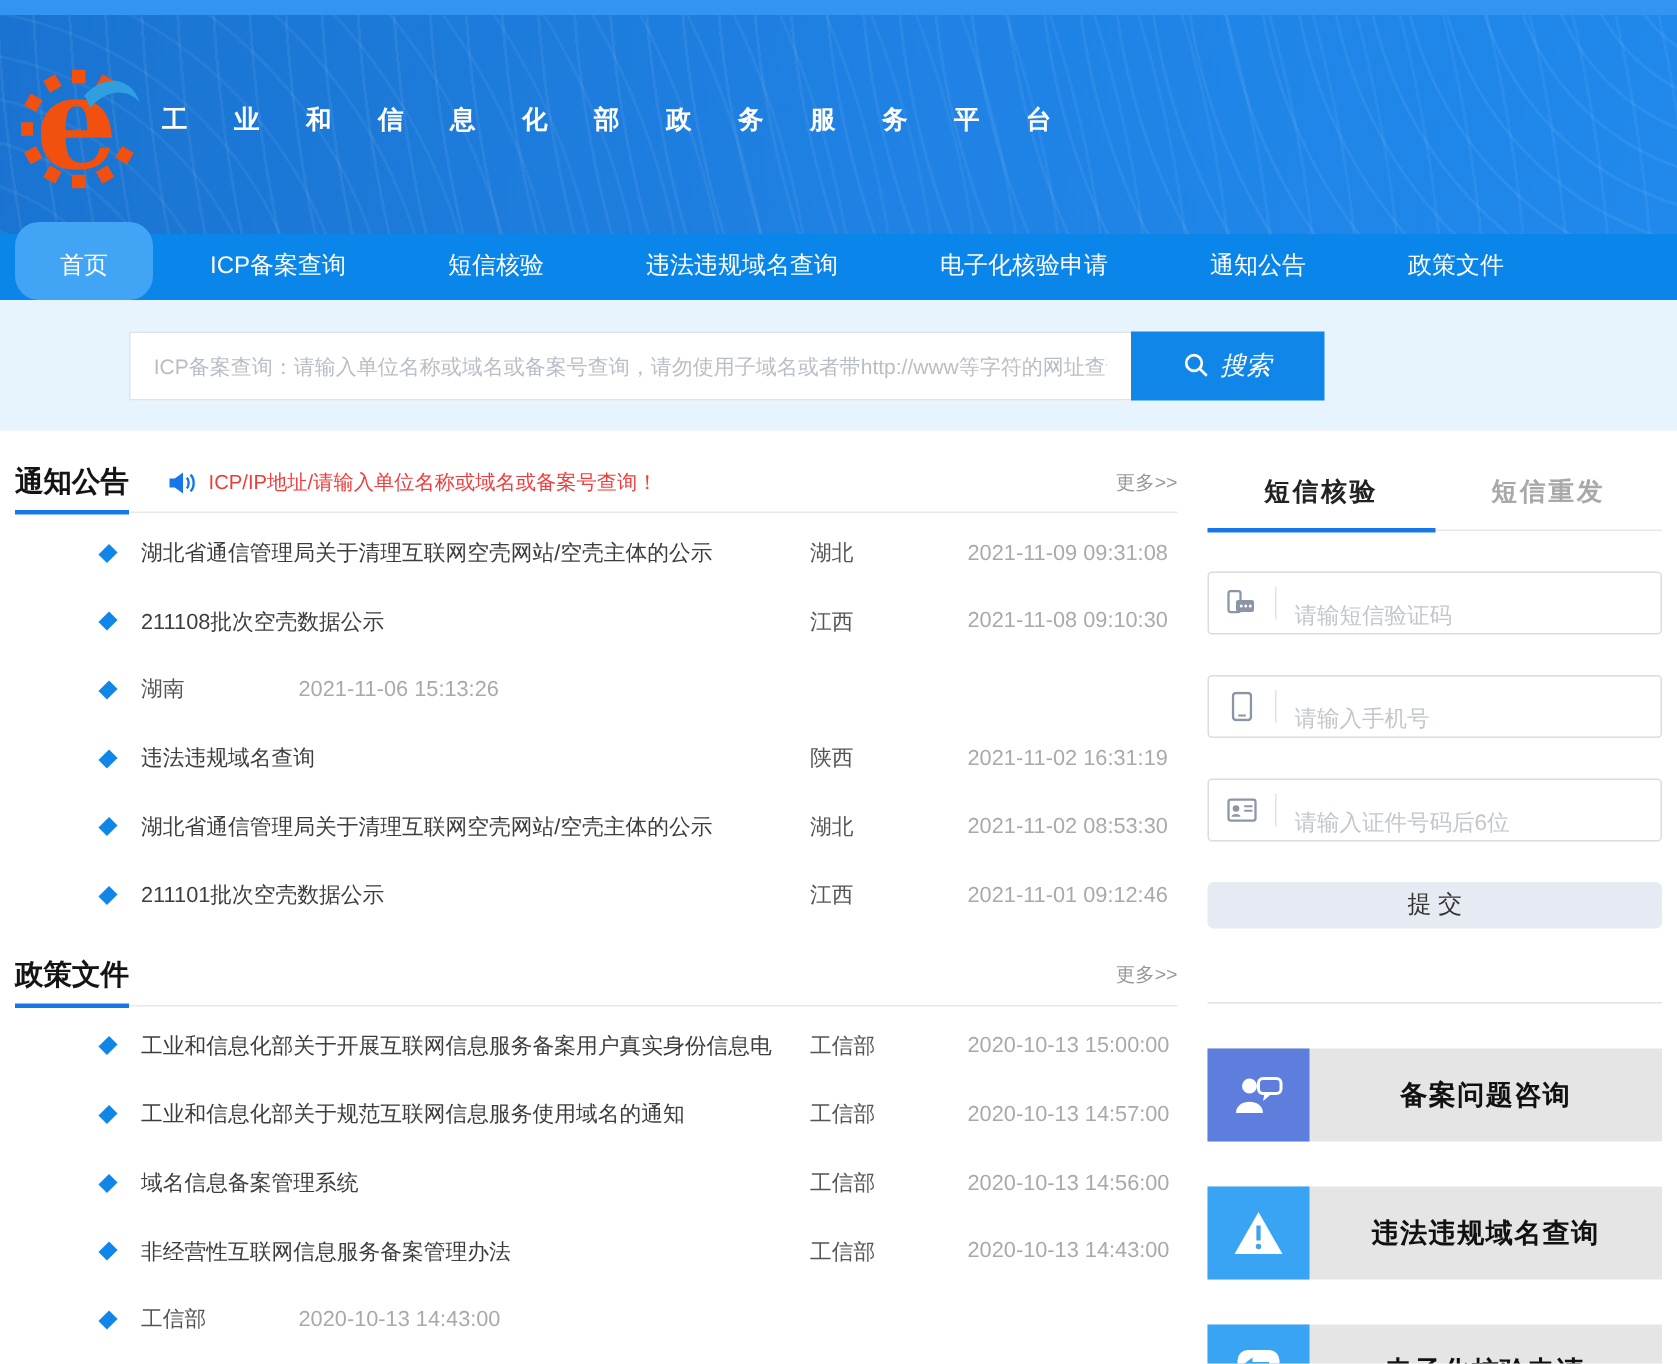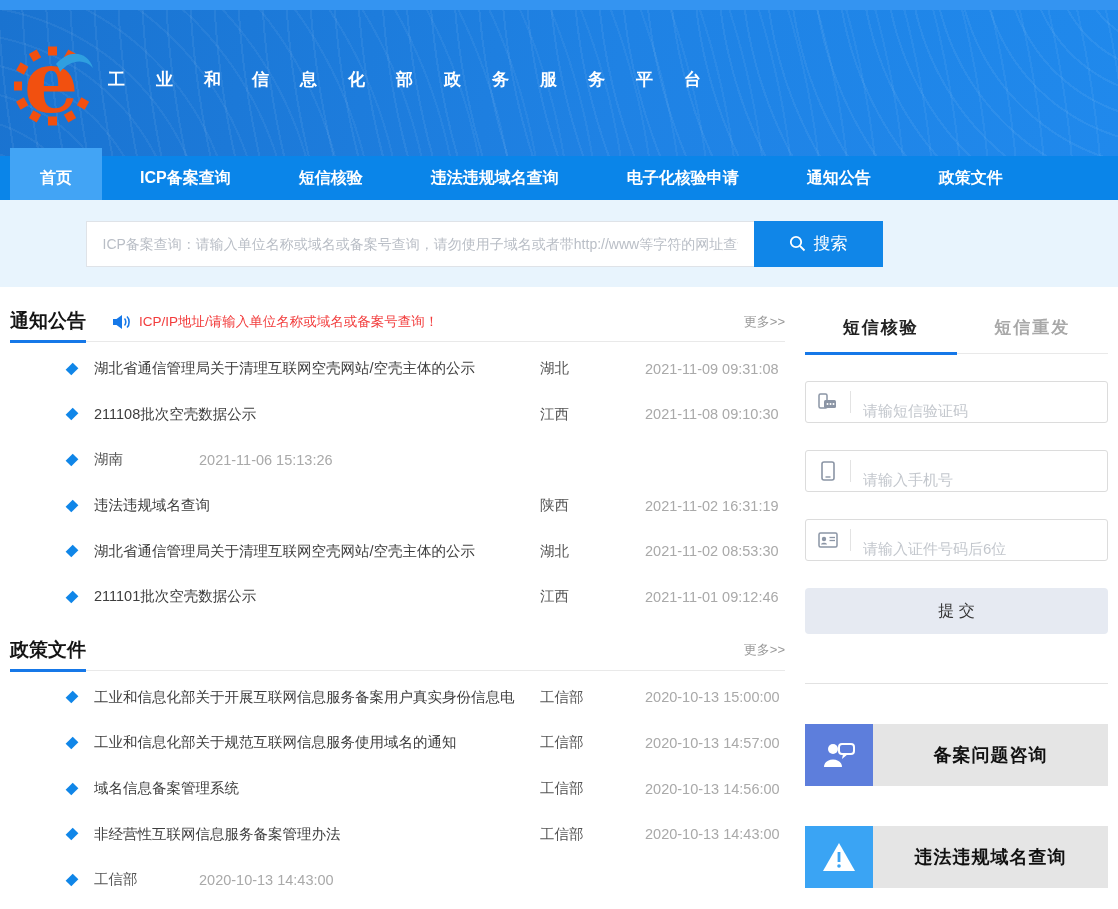--- a/index.html
+++ b/index.html
@@ -22,38 +22,39 @@
   .platform-name{
     color:#fff;font-size:17px;letter-spacing:31px;white-space:nowrap;
     margin-bottom:8px;font-weight:bold;
   }
   .system-title{
     color:#fff;font-size:33px;font-weight:bold;margin:0;letter-spacing:1px;
   }
   
   .nav{height:44px;background:#0a85e9;display:flex;padding-left:10px;position:relative;}
   .nav-item{
-    color:#fff;font-size:16px;font-weight:bold;line-height:44px;
-    padding:0 30px;margin-right:8px;cursor:pointer;white-space:nowrap;text-decoration:none;
+    color:#fff;font-size:16px;font-weight:normal;line-height:44px;
+    padding:0 30px;margin-right:8px;cursor:pointer;white-space:nowrap;text-decoration:none;border-radius:16px;
   }
   .nav-item.active{
     background:#42a4f5;margin-top:-8px;padding-top:8px;height:44px;
   }
   
   .search-section{height:87px;background:#e8f4fd;display:flex;align-items:center;justify-content:center;}
   .search-box{display:flex;width:797px;height:46px;margin-left:-150px;}
   .search-input{
     flex:1;border:1px solid #dfe3e8;border-right:none;background:#fff;
     padding:0 16px;font-size:14px;color:#333;outline:none;
   }
   .search-input::placeholder{color:#b9bec6;}
   .search-btn{
     width:129px;background:#1086e8;color:#fff;border:none;font-size:17px;
     display:flex;align-items:center;justify-content:center;gap:8px;cursor:pointer;
     font-family:inherit;
+    font-style:italic;
   }
   
   .main{display:flex;padding:15px 10px 0 10px;}
   .left-col{width:775px;}
   .right-col{width:303px;margin-left:20px;}
   
   .section-head{
     display:flex;align-items:center;border-bottom:1px solid #e9e9e9;height:39px;
   }
   .sec-title{
@@ -89,26 +90,26 @@
   .field-icon{
     width:44px;display:flex;align-items:center;justify-content:center;
     border-right:1px solid #e3e3e3;align-self:center;height:22px;
   }
   .field-input{
     flex:1;border:none;outline:none;padding:0 12px;font-size:15px;color:#333;
     font-family:inherit;background:transparent;margin-top:16px;
   }
   .field-input::placeholder{color:#c3c7cd;}
   .submit-btn{
-    width:100%;height:46px;margin-top:27px;background:#e6eaf2;border:none;border-radius:4px;
+    width:100%;height:31px;margin-top:27px;background:#e6eaf2;border:none;border-radius:4px;
     font-size:16px;color:#333;cursor:pointer;font-family:inherit;
   }
   .side-divider{border:none;border-top:1px solid #e2e2e2;margin:49px 0 0 0;}
   .card{
-    height:62px;background:#e5e5e5;display:flex;align-items:stretch;margin-top:40px;cursor:pointer;
+    height:62px;background:#e5e5e5;display:flex;align-items:stretch;margin-top:30px;cursor:pointer;
   }
   .card-icon{width:68px;display:flex;align-items:center;justify-content:center;flex:0 0 auto;}
   .card-icon.consult{background:#5d7edc;}
   .card-icon.warn{background:#3aa4f4;}
   .card-icon.transfer{background:#3aa4f4;}
   .card-label{
     flex:1;display:flex;align-items:center;justify-content:center;
     font-size:18px;font-weight:bold;color:#111;letter-spacing:1px;
   }
 </style>

